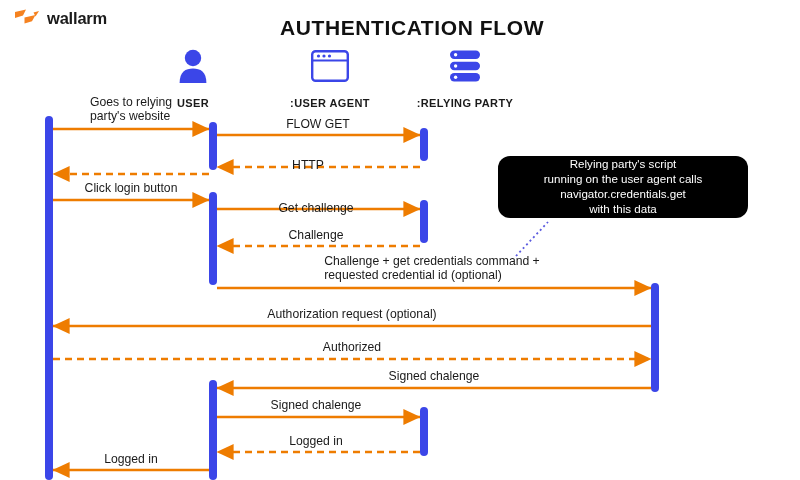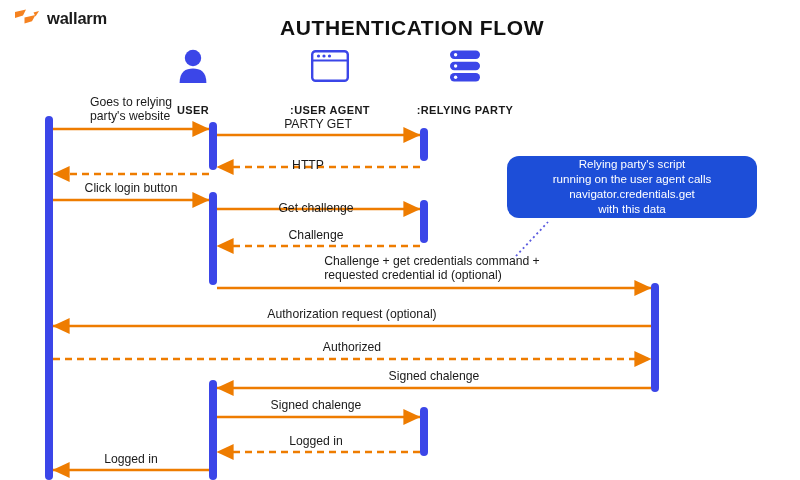--- a/index.html
+++ b/index.html
@@ -36,21 +36,21 @@
   }
 
   
   .actor {
     position: absolute; top: 46px;
     width: 170px; margin-left: -85px;
     text-align: center;
   }
   .actor .ico { height: 40px; display: flex; align-items: center; justify-content: center; }
   .actor .nm {
-    margin-top: 18px;
+    margin-top: 11px;
     font-size: 11px; font-weight: 700; color: #1a1a1a;
     letter-spacing: 0.4px;
   }
 
   
   #flow { position: absolute; left: 0; top: 0; width: 800px; height: 480px; }
 
   
   .msg {
     position: absolute;
@@ -59,29 +59,29 @@
     line-height: 1.18;
     white-space: pre-line;
     transform: translate(-50%, -100%);
   }
 
   
   #callout {
     position: absolute;
     left: 498px; top: 156px;
     width: 250px; height: 62px;
-    background: #1d4ed8;
+    background: #000000;
     border-radius: 12px;
     color: #ffffff;
     font-size: 11.6px;
     line-height: 1.28;
     text-align: center;
     padding: 8px 10px;
     white-space: pre-line;
-    display: flex; align-items: center; justify-content: center; margin-left: 9px;
+    display: flex; align-items: center; justify-content: center;
   }
 </style>
 </head>
 <body>
 
 <div id="stage">
 
   <div id="brand">
     <svg class="mark" viewBox="0 0 26 18">
       <path d="M1 4 L12 1.5 L9 7.5 L1 10 Z" fill="#F58220"></path>
@@ -164,21 +164,21 @@
         <line x1="209" y1="470" x2="53" y2="470" stroke="#EE7C00" stroke-width="2.6" marker-end="url(#ahead)"></line>
       </g>
     <g id="leader-layer">
         <line x1="516" y1="256" x2="548" y2="222" stroke="#5A5ADF" stroke-width="1.8" stroke-dasharray="2,3"></line>
       </g>
   </svg>
 
   <div id="label-layer">
       <div class="msg" style="left: 131px; top: 124px;">Goes to relying
 party's website</div>
-      <div class="msg" style="left: 318px; top: 131px;">PARTY GET</div>
+      <div class="msg" style="left: 318px; top: 131px;">FLOW GET</div>
       <div class="msg" style="left: 308px; top: 162px; margin-top: 10px;">HTTP</div>
       <div class="msg" style="left: 131px; top: 195px;">Click login button</div>
       <div class="msg" style="left: 316px; top: 215px;">Get challenge</div>
       <div class="msg" style="left: 316px; top: 242px;">Challenge</div>
       <div class="msg" style="left: 432px; top: 283px;">Challenge + get credentials command +
 requested credential id (optional)</div>
       <div class="msg" style="left: 352px; top: 321px;">Authorization request (optional)</div>
       <div class="msg" style="left: 352px; top: 354px;">Authorized</div>
       <div class="msg" style="left: 434px; top: 383px;">Signed chalenge</div>
       <div class="msg" style="left: 316px; top: 412px;">Signed chalenge</div>

